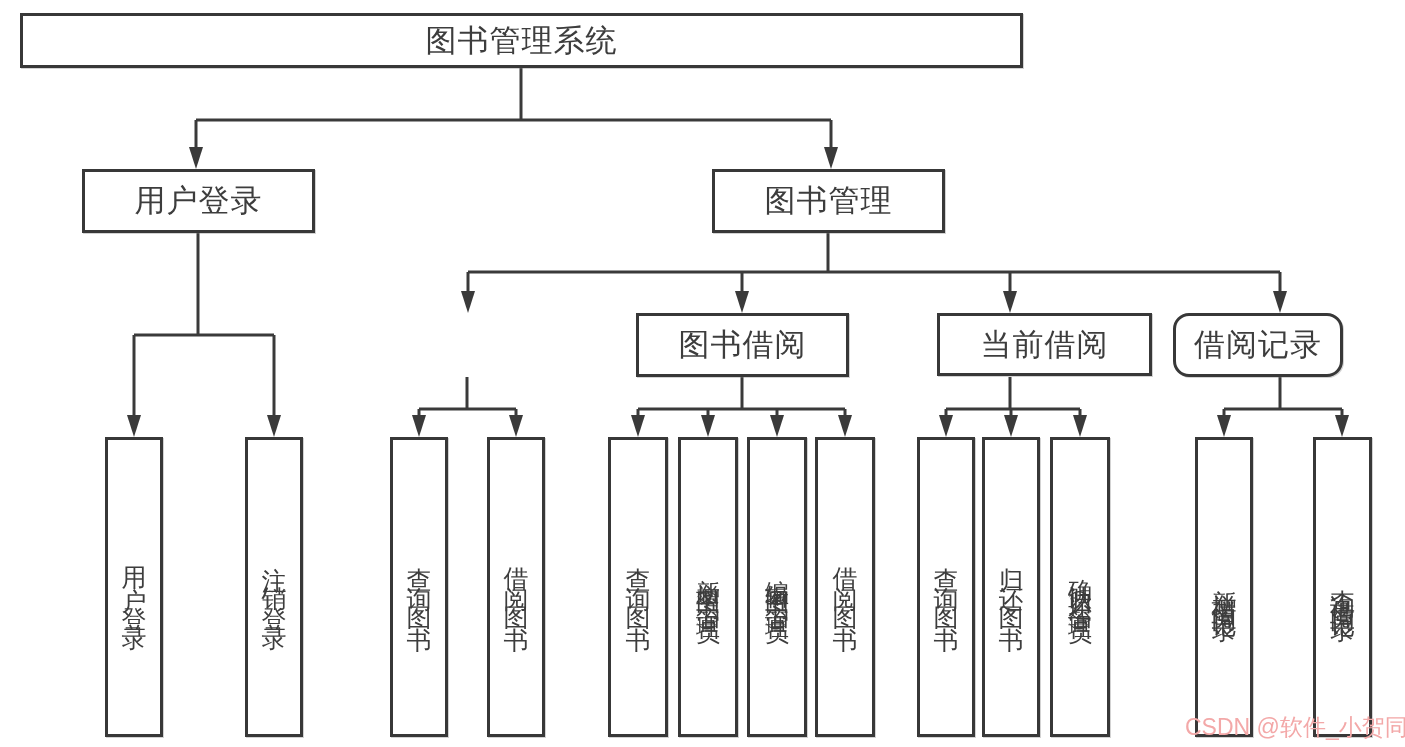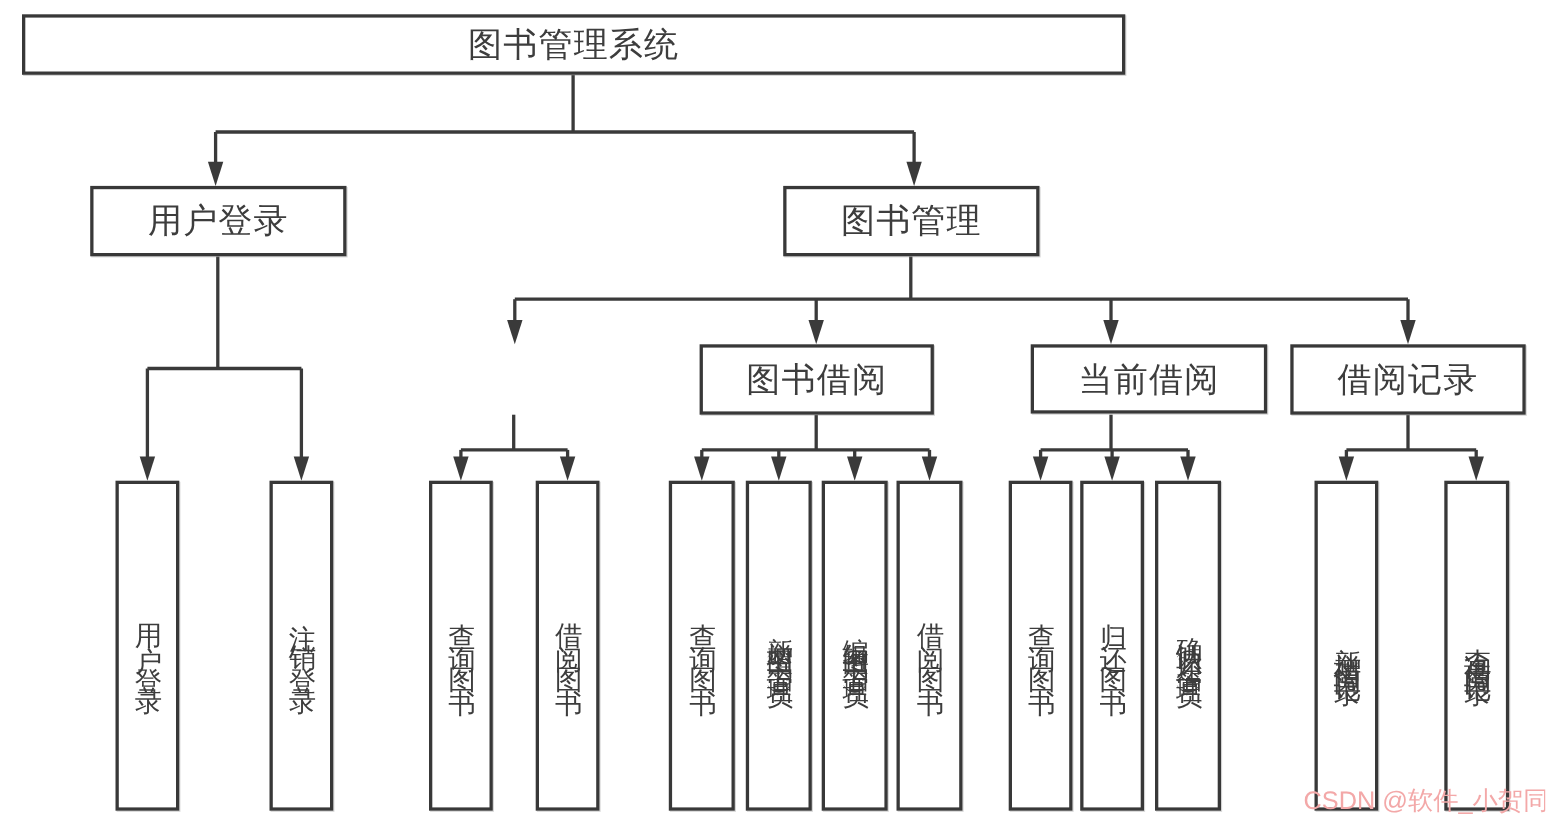--- a/index.html
+++ b/index.html
@@ -118,21 +118,21 @@
     </g>
   </svg>
 
   <div class="box hlabel" style="left:20px; top:13px; width:1003px; height:55px;">图书管理系统</div>
 
   <div class="box hlabel" style="left:82px; top:169px; width:233px; height:64px;">用户登录</div>
   <div class="box hlabel" style="left:712px; top:169px; width:233px; height:64px;">图书管理</div>
 
   <div class="box hlabel" style="left:636px; top:313px; width:213px; height:64px;text-align:right;">图书借阅</div>
   <div class="box hlabel" style="left:903px; top:313px; width:215px; height:63px;margin-left:34px;">当前借阅</div>
-  <div class="box hlabel" style="left:1173px; top:313px; width:214px; height:64px;">借阅记录</div>
+  <div class="box hlabel" style="left:1173px; top:313px; width:170px; height:64px;border-radius:16px;">借阅记录</div>
 
   <div class="box" style="left:105px; top:437px; width:58px; height:300px;">
     <span class="vtext ls-wide">用户登录</span>
   </div>
   <div class="box" style="left:245px; top:437px; width:58px; height:300px;">
     <span class="vtext ls-wide">注销登录</span>
   </div>
 
   <div class="box" style="left:390px; top:437px; width:58px; height:300px;">
     <span class="vtext ls-wide">查询图书</span>

